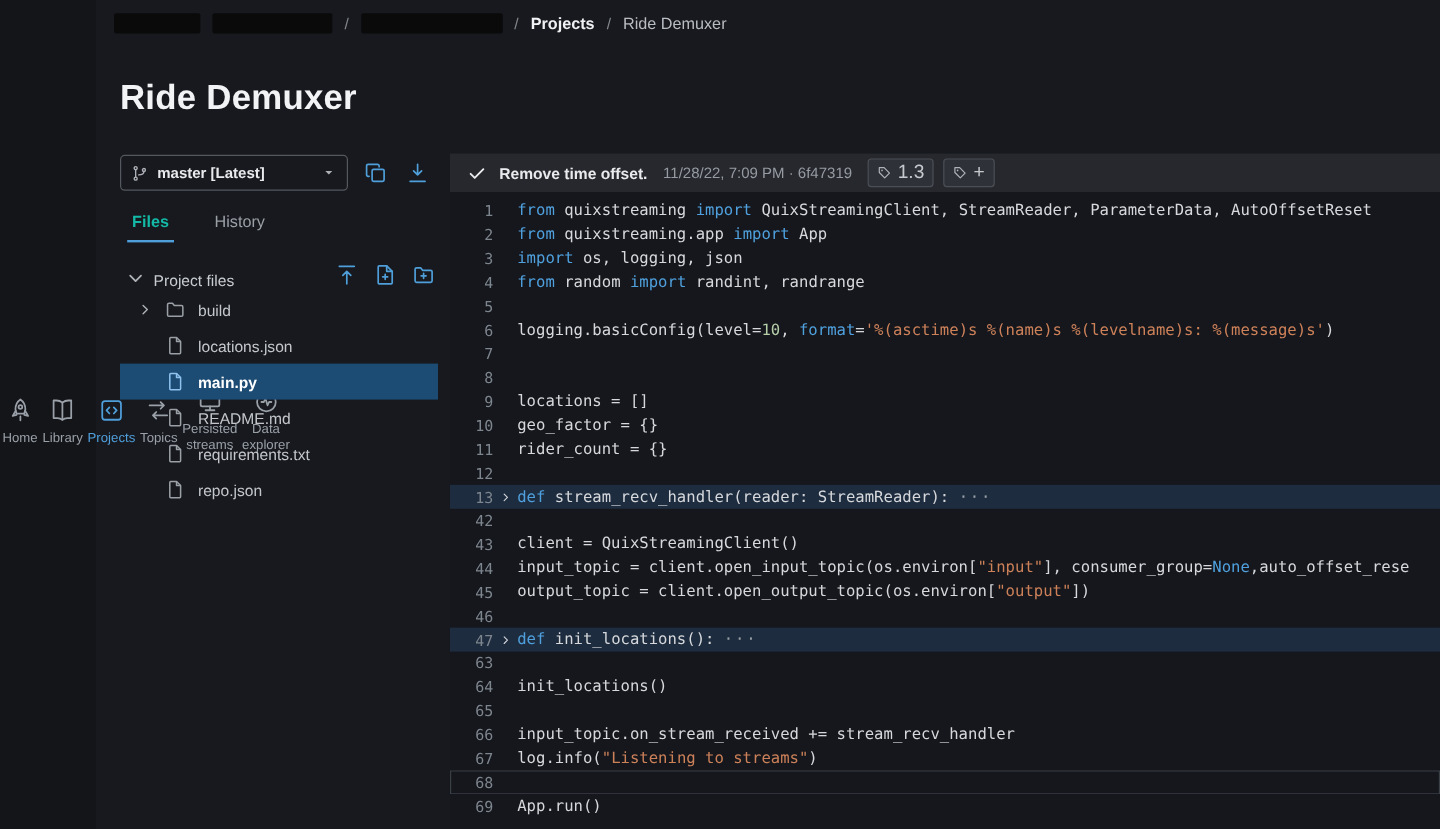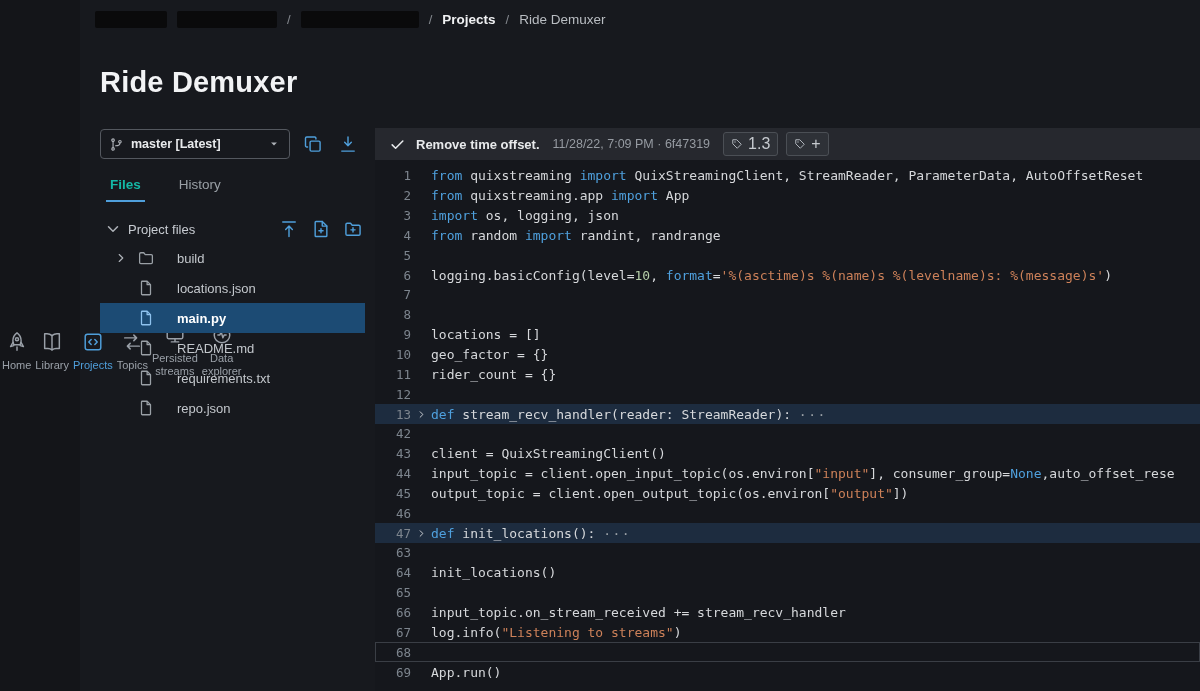--- a/index.html
+++ b/index.html
@@ -42,34 +42,34 @@
                     width:24px; height:24px; display:flex; align-items:center; justify-content:center; }
   .panel-icon-btn svg { width:20px; height:20px; }
   .branch-row .panel-icon-btn { margin-left:11px; }
   .branch-row .panel-icon-btn:first-of-type { margin-left:13px; }
 
   .tabs { display:flex; gap:30px; margin-top:13px; height:27px; padding-left:6px; }
   .tab { background:none; border:none; cursor:pointer; font-size:13.5px; color:#9aa0a6;
          padding:2px 4px 8px; border-bottom:2px solid transparent; }
   .tab.active { color:#14b8a6; font-weight:700; border-bottom-color:#4f9fdb; }
 
-  .tree-header { display:flex; align-items:center; margin-top:15px; height:24px; padding-left:4px; }
+  .tree-header { display:flex; align-items:flex-end; margin-top:15px; height:24px; padding-left:4px; }
   .tree-header .th-chevron { width:18px; height:18px; color:#aeb2b8; display:flex; align-items:center; cursor:pointer; }
   .tree-header .th-label { margin-left:6px; font-size:13px; color:#c8ccd2; flex:1; }
   .tree-header .panel-icon-btn { margin-left:8px; }
 
   .tree { margin-top:2px; }
   .tree-row { display:flex; align-items:center; height:30px; padding-left:14px; cursor:pointer; }
   .tree-row.selected { background:#1c4b74; }
   .t-chevron { width:22px; height:18px; display:flex; align-items:center; color:#aeb2b8; }
   .t-chevron svg { width:14px; height:14px; }
   .t-icon { width:20px; height:20px; display:flex; align-items:center; justify-content:center; color:#9aa0a6; }
   .t-icon svg { width:18px; height:18px; }
   .tree-row.selected .t-icon { color:#8ec2ee; }
-  .t-label { margin-left:21px; font-size:13px; color:#c3c7cc; }
+  .t-label { margin-left:9px; font-size:13px; color:#c3c7cc; }
   .tree-row.selected .t-label { color:#ffffff; font-weight:700; }
 
   
   .code-panel { position:absolute; left:295px; top:128px; right:0; bottom:0;
                 display:flex; flex-direction:column; }
   .commit-bar { height:32px; background:#26282e; display:flex; align-items:center;
                 padding:0 14px; flex-shrink:0; }
   .commit-check { width:17px; height:17px; color:#e8eaec; display:flex; align-items:center; }
   .commit-msg { margin-left:10px; font-size:13px; font-weight:700; color:#e8eaec; }
   .commit-meta { margin-left:13px; font-size:12.5px; color:#969ba2; }

